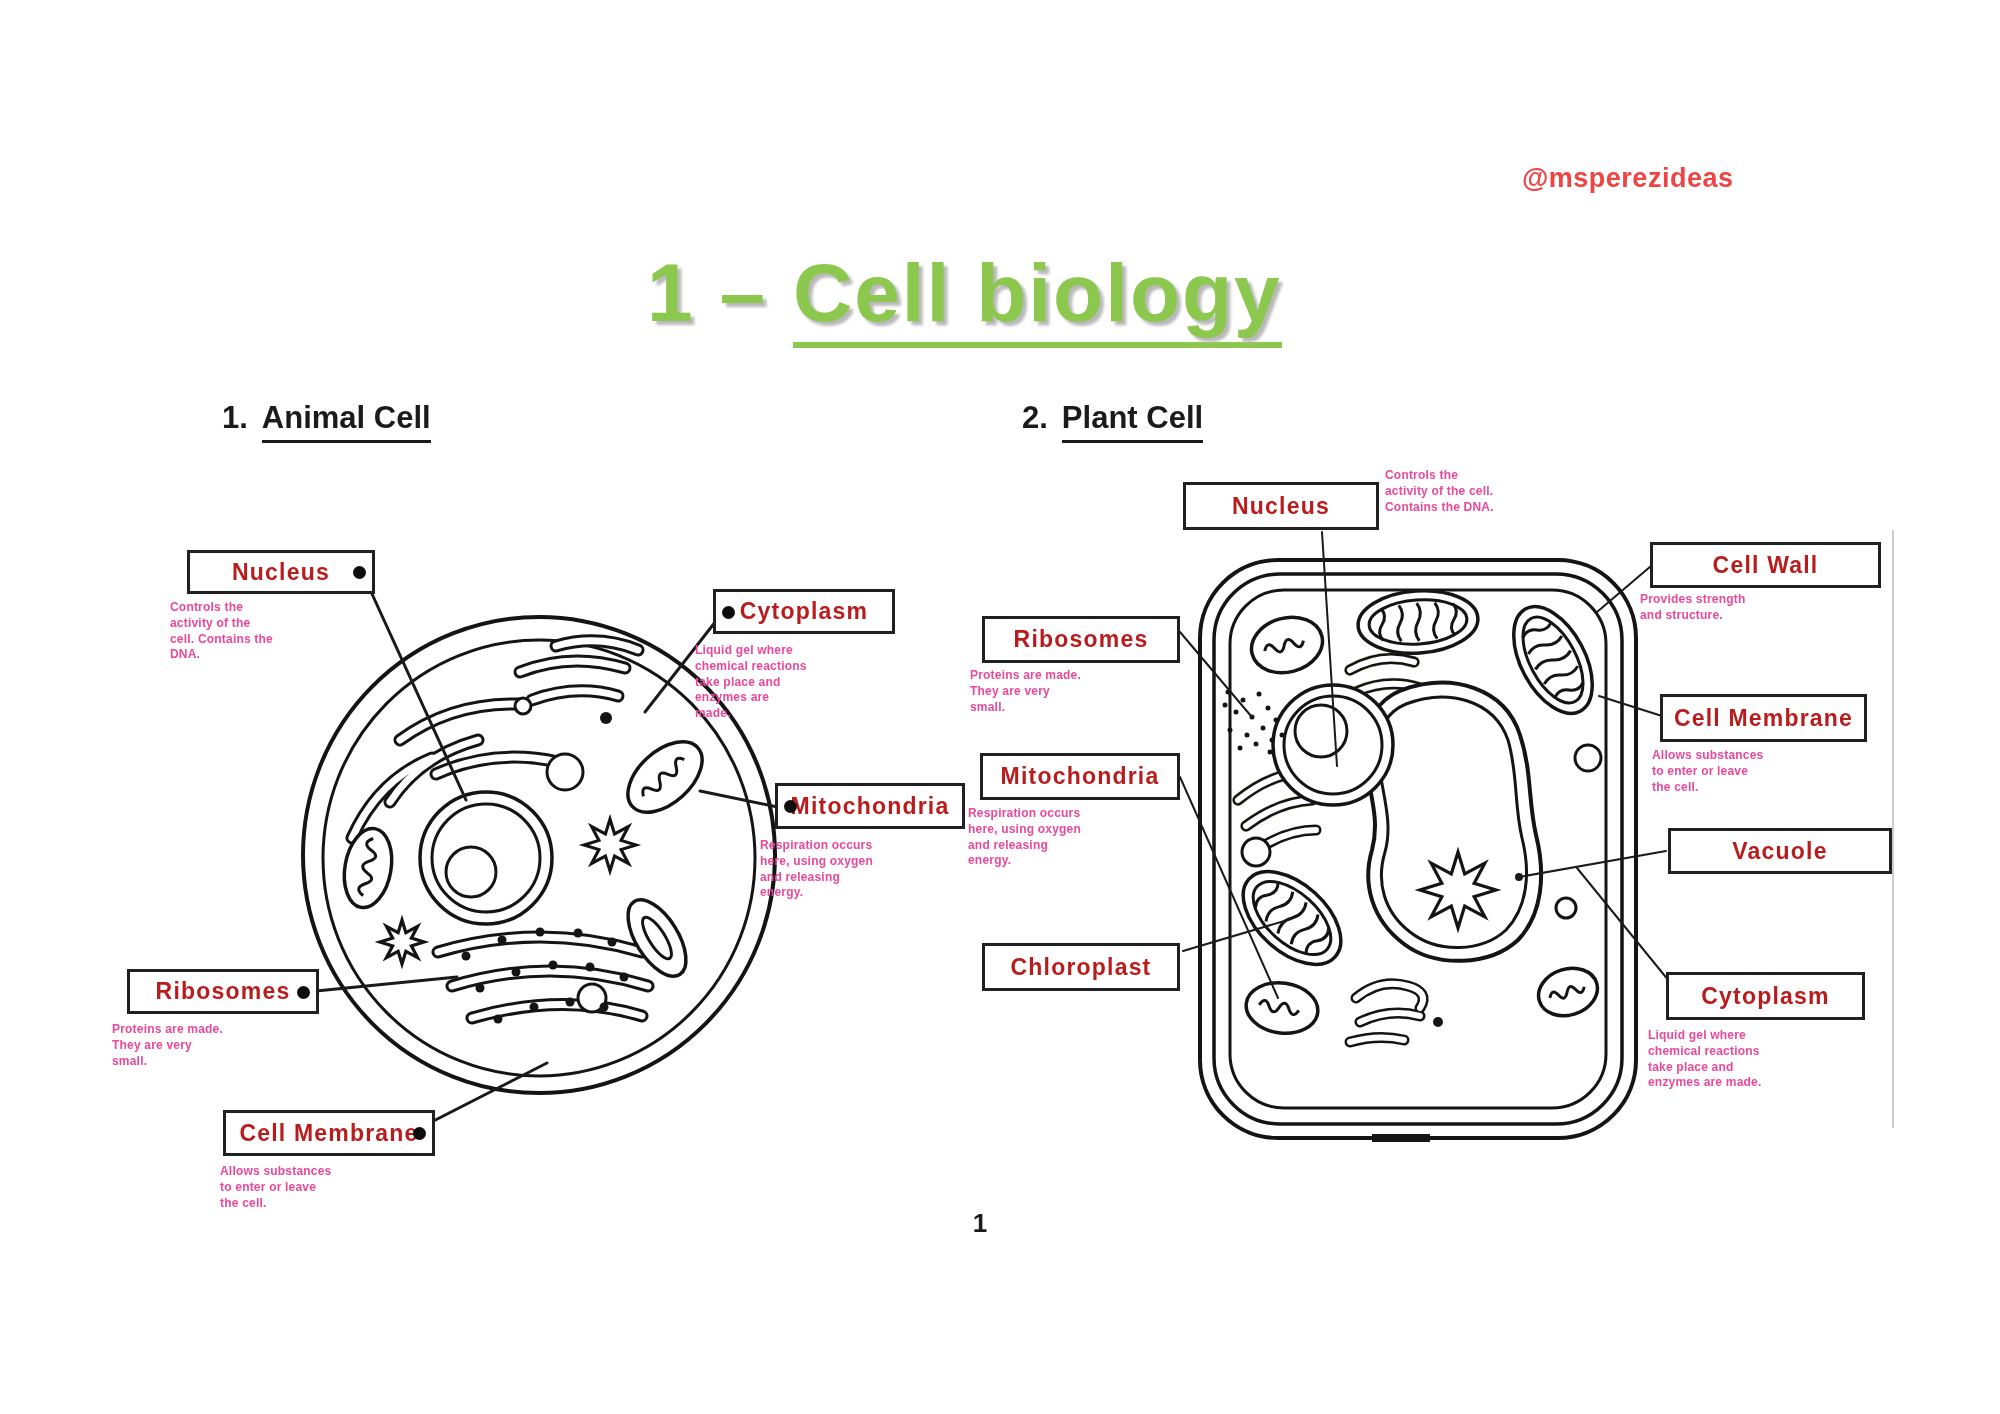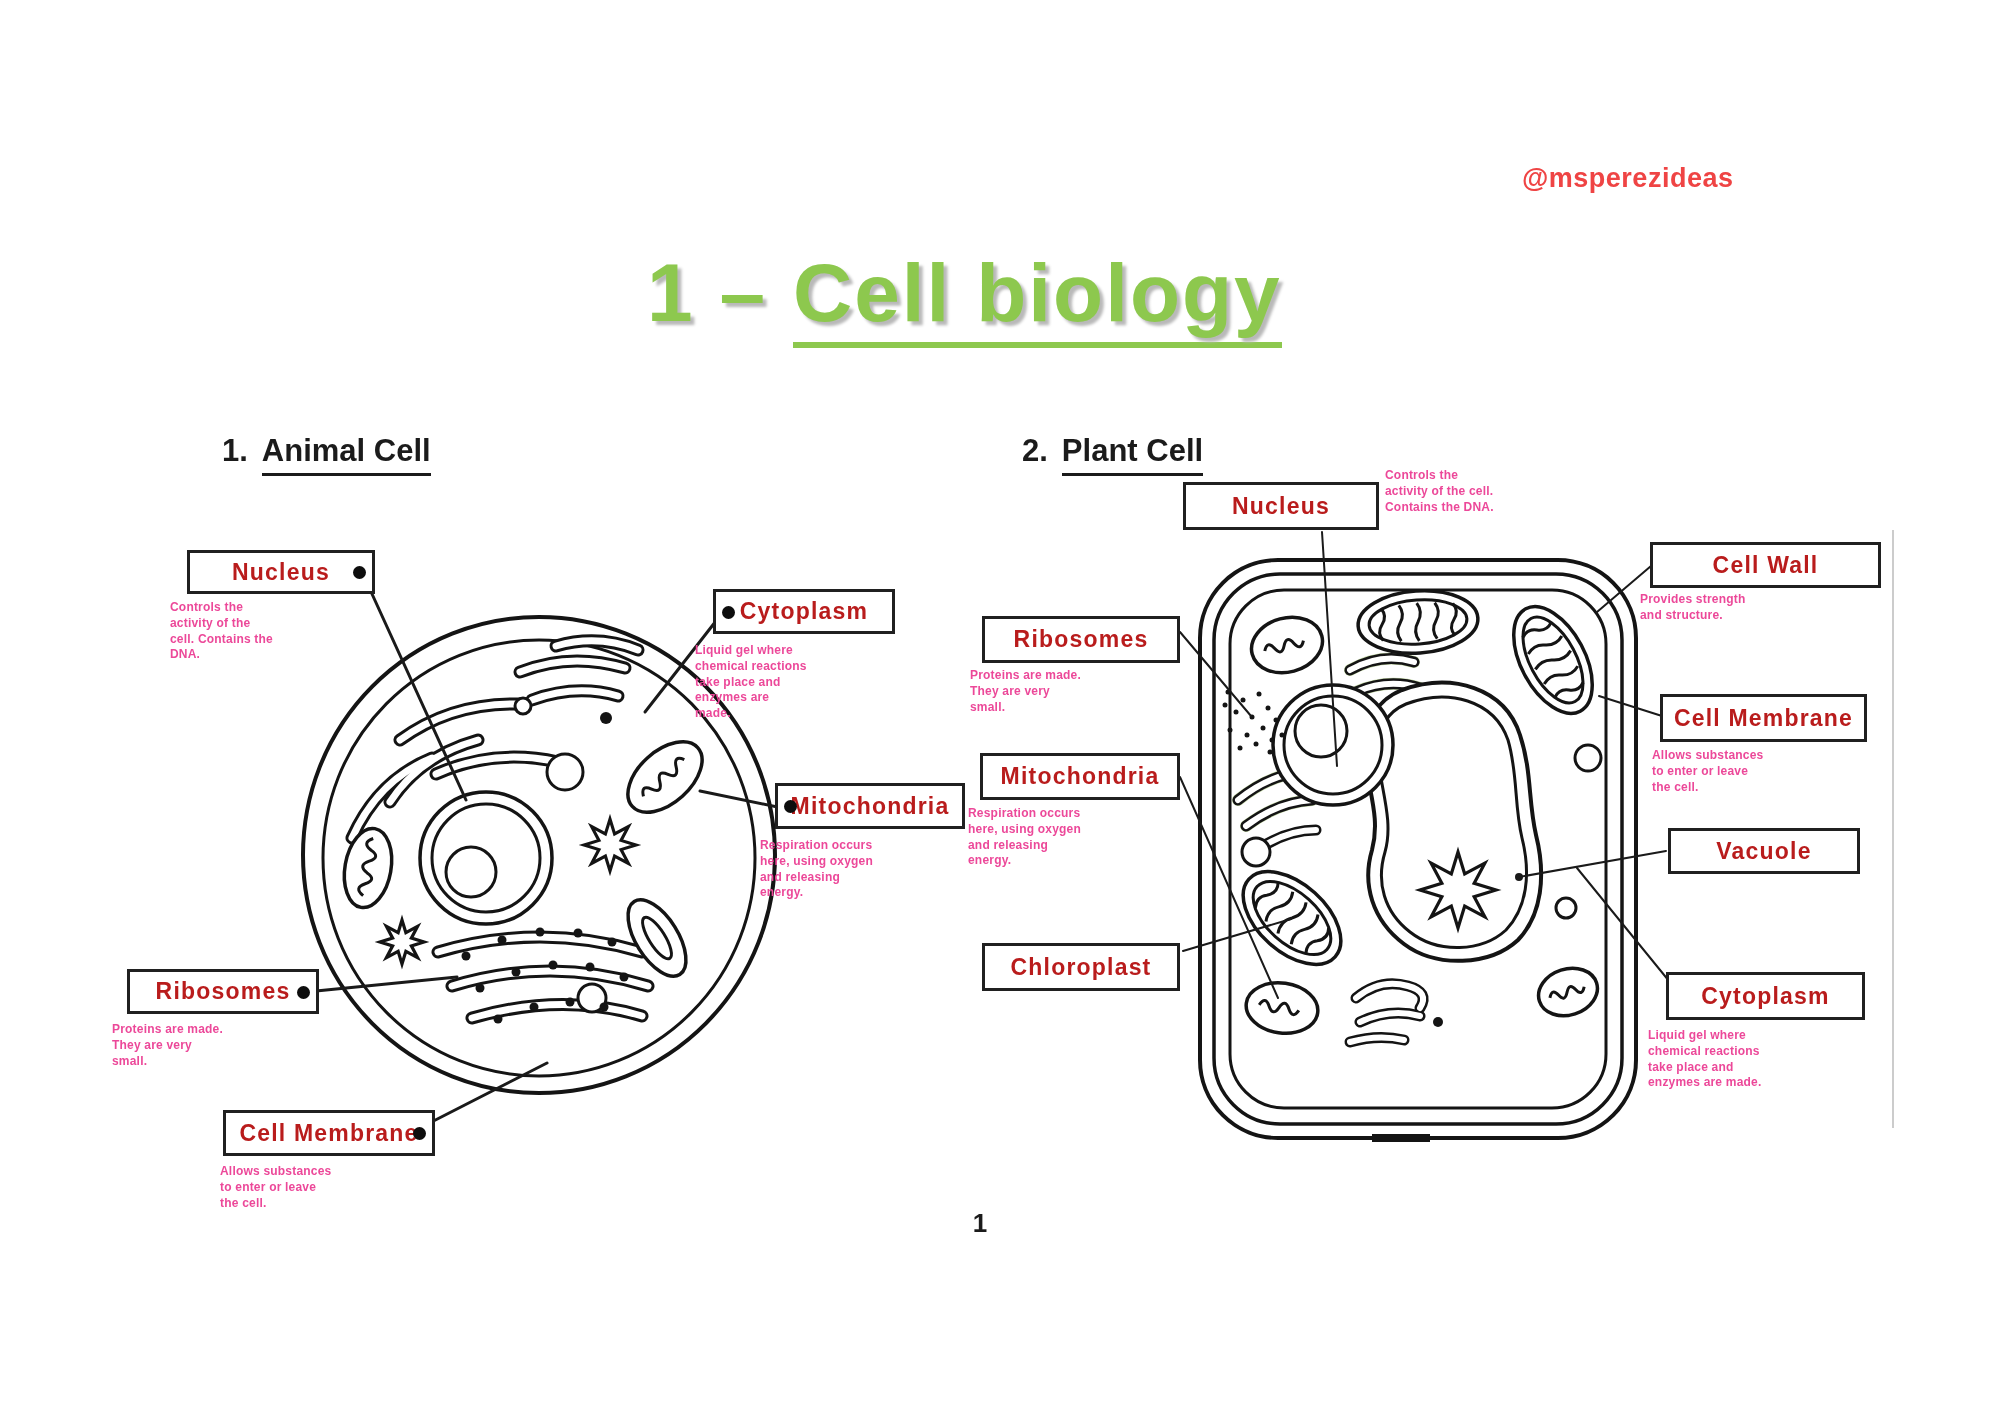--- a/index.html
+++ b/index.html
@@ -12,21 +12,21 @@
 
   .handle{font-size:27px;font-weight:bold;color:#ef4444;letter-spacing:0.5px;}
 
   .title{font-size:82px;font-weight:bold;color:#8dc84e;letter-spacing:2px;line-height:1;
          text-shadow:4px 4px 3px #b9b9b9;white-space:nowrap;}
   .title-prefix{margin-right:26px;}
   .title-main{display:inline-block;border-bottom:6px solid #8dc84e;padding-bottom:8px;}
 
   .heading{font-size:31px;font-weight:bold;color:#1b1b1b;white-space:nowrap;}
   .heading .hnum{margin-right:14px;}
-  .heading .htxt{display:inline-block;border-bottom:3px solid #1b1b1b;padding-bottom:4px;margin-top:33px;}
+  .heading .htxt{display:inline-block;border-bottom:3px solid #1b1b1b;padding-bottom:4px;}
 
   .lbox{
     position:absolute;background:#ffffff;border:3px solid #202020;
     display:flex;align-items:center;justify-content:center;box-sizing:border-box;
   }
   .lbl{font-size:23px;font-weight:bold;letter-spacing:1.2px;color:#b91c1c;white-space:nowrap;}
   .dot{position:absolute;width:13px;height:13px;border-radius:50%;background:#0d0d0d;top:50%;margin-top:-6px;}
   .dot-right{right:6px;}
   .dot-left{left:6px;}
 
@@ -372,21 +372,21 @@
   <div class="desc" style="left:1640px;top:592px;width:212px">Provides strength
 and structure.</div>
 
   <div class="lbox" style="left:1660px;top:694px;width:207px;height:48px">
     <span class="lbl">Cell Membrane</span>
   </div>
   <div class="desc" style="left:1652px;top:748px;width:222px">Allows substances
 to enter or leave
 the cell.</div>
 
-  <div class="lbox" style="left:1668px;top:828px;width:192px;height:46px">
+  <div class="lbox" style="left:1668px;top:828px;width:224px;height:46px">
     <span class="lbl">Vacuole</span>
   </div>
 
   <div class="lbox" style="left:1666px;top:972px;width:199px;height:48px">
     <span class="lbl">Cytoplasm</span>
   </div>
   <div class="desc" style="left:1648px;top:1028px;width:236px">Liquid gel where
 chemical reactions
 take place and
 enzymes are made.</div>

